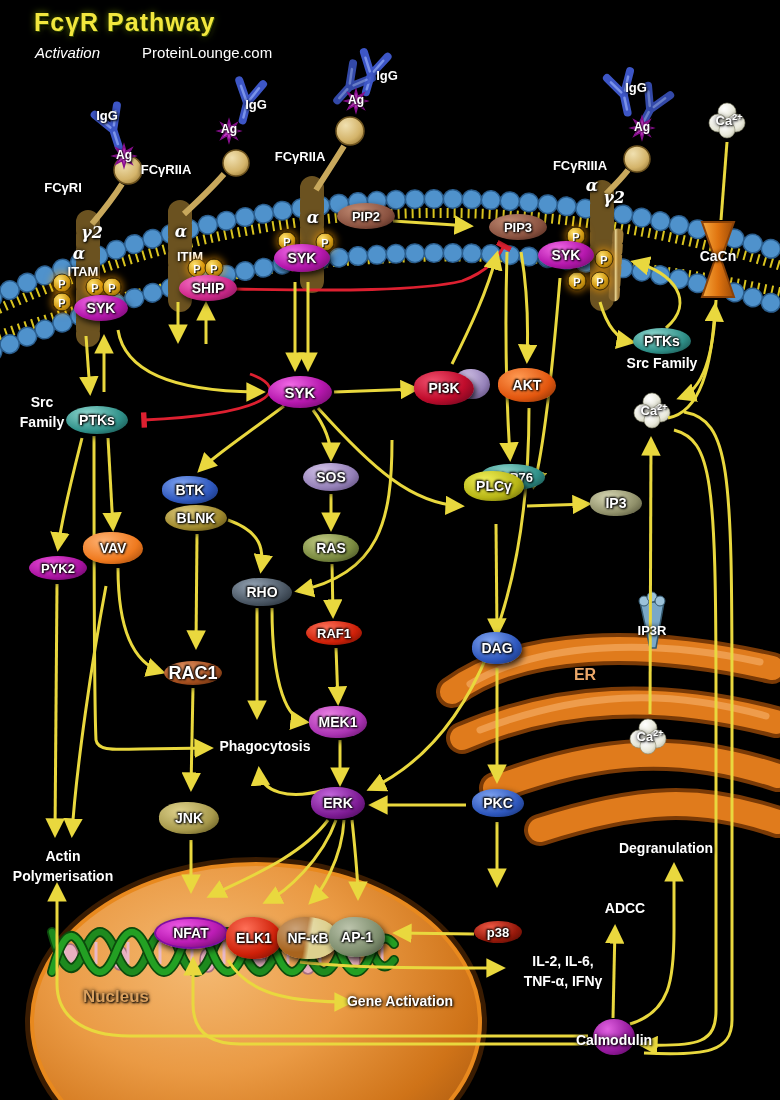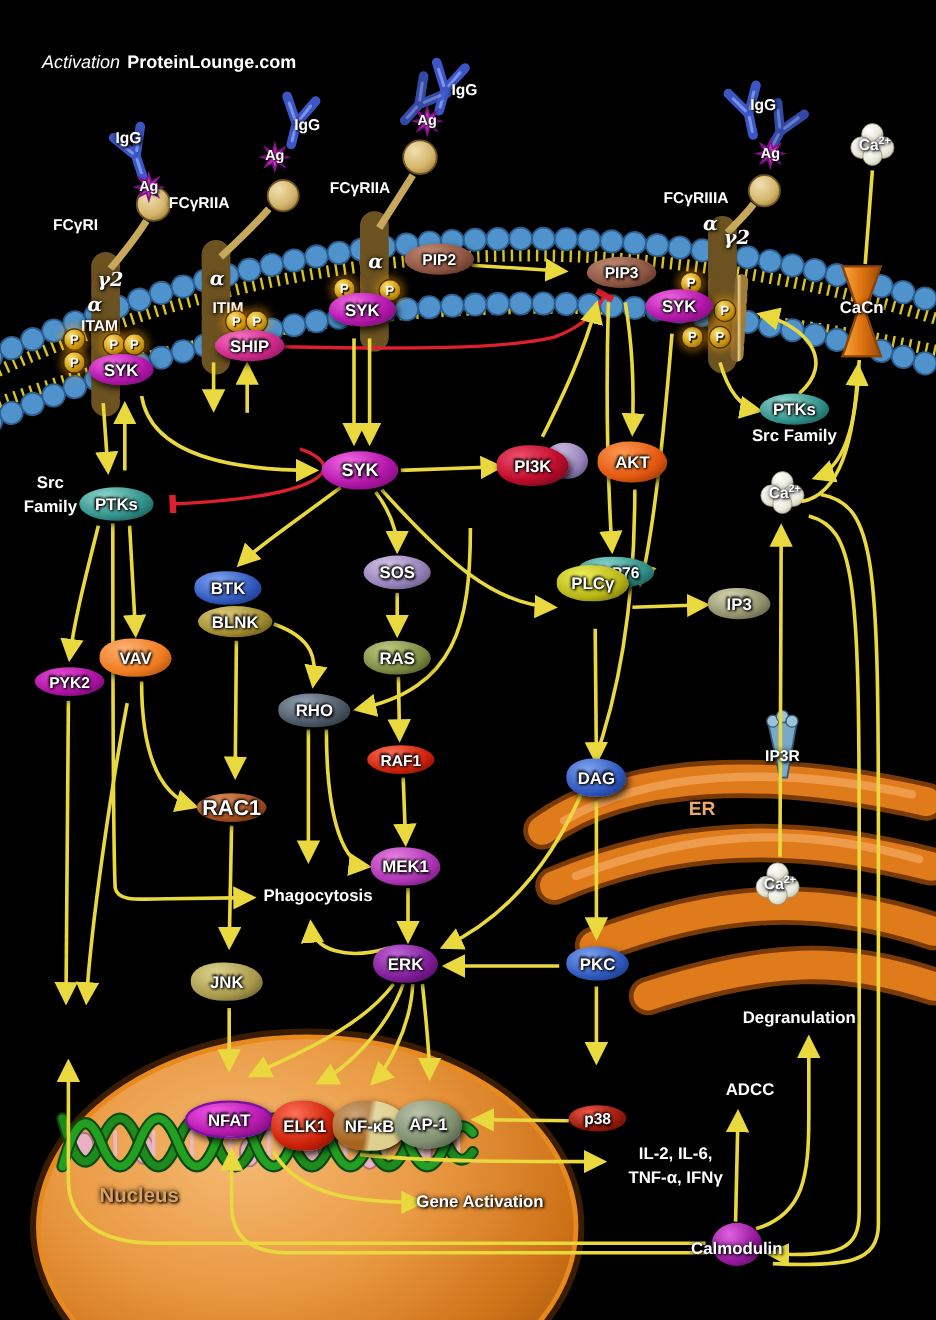--- a/index.html
+++ b/index.html
@@ -6,21 +6,21 @@
   .stage{position:relative;width:780px;height:1100px;background:#000;overflow:hidden;
          font-family:"Liberation Sans",sans-serif;}
   .stage svg{position:absolute;left:0;top:0;}
   .layer{position:absolute;left:0;top:0;width:780px;height:1100px;}
 
   .title{position:absolute;left:34px;top:8px;font-size:25px;font-weight:bold;color:#f2e73e;
          letter-spacing:1px;text-shadow:1px 1px 0 #364a00,2px 2px 3px #000,0 0 7px rgba(150,190,0,.7);}
   .copyright{position:absolute;left:35px;top:44px;font-size:15px;color:#fff;
          text-shadow:1px 1px 2px #000;}
   .copyright .cpre{font-style:italic;font-weight:normal;margin-right:6px;}
-  .copyright .csite{font-weight:bold;}
+  .copyright .csite{font-weight:normal;margin-left:36px;}
 
   .node{position:absolute;transform:translate(-50%,-50%);display:flex;align-items:center;justify-content:center;
         color:#fff;font-weight:bold;font-size:14px;border-radius:50%;white-space:nowrap;
         text-shadow:1px 1px 2px #000,-1px -1px 2px #000,0 0 3px #000;
         box-shadow:2px 3px 6px rgba(0,0,0,.8);}
   .anno{position:absolute;transform:translate(-50%,-50%);color:#fff;font-weight:bold;font-size:13px;
         text-shadow:1px 1px 2px #000,0 0 4px #000;white-space:nowrap;text-align:center;line-height:1.45;}
   .greek{font-family:"DejaVu Serif",serif;font-style:italic;font-size:16px;font-weight:bold;}
   .pbadge{position:absolute;transform:translate(-50%,-50%);width:17px;height:17px;border-radius:50%;
         display:flex;align-items:center;justify-content:center;color:#fff;font-weight:bold;font-size:11px;
@@ -283,20 +283,21 @@
     <path d="M613,1018 L615,928" marker-end="url(#ay)"></path>
     <path d="M630,1024 C670,1012 674,980 674,930 L674,866" marker-end="url(#ay)"></path>
     <path d="M588,1044 L240,1044 C206,1044 193,1028 193,1004 L193,960" marker-end="url(#ay)"></path>
     <path d="M588,1036 L130,1036 C80,1036 57,1014 57,984 L57,886" marker-end="url(#ay)"></path>
     <path d="M228,960 C250,998 300,1002 350,1002" marker-end="url(#ay)"></path>
     <path d="M300,962 C348,968 430,968 502,968" marker-end="url(#ay)"></path>
     <path d="M392,440 C392,520 380,574 298,591" marker-end="url(#ay)"></path>
   </g>
 </svg>
 
+<div class="title">FcγR Pathway</div>
 <div class="copyright">
   <span class="cpre">Activation</span><span class="csite">ProteinLounge.com</span>
 </div>
 
 <div class="anno" style="left:63px;top:188px">FCγRI</div>
 <div class="anno" style="left:166px;top:170px">FCγRIIA</div>
 <div class="anno" style="left:300px;top:157px">FCγRIIA</div>
 <div class="anno" style="left:580px;top:166px">FCγRIIIA</div>
 <div class="anno" style="left:107px;top:116px">IgG</div>
 <div class="anno" style="left:256px;top:105px">IgG</div>
@@ -369,20 +370,24 @@
 <div class="anno" style="left:729px;top:121px"><span>Ca</span><sup>2+</sup></div>
 <div class="anno" style="left:654px;top:411px"><span>Ca</span><sup>2+</sup></div>
 <div class="anno" style="left:650px;top:737px"><span>Ca</span><sup>2+</sup></div>
 
 <div class="anno" style="left:42px;top:412px;font-size:14px">
   <div>Src</div>
   <div>Family</div>
 </div>
 <div class="anno" style="left:662px;top:363px;font-size:14px">Src Family</div>
 <div class="anno" style="left:265px;top:746px;font-size:14px">Phagocytosis</div>
+<div class="anno" style="left:63px;top:866px;font-size:14px">
+  <div>Actin</div>
+  <div>Polymerisation</div>
+</div>
 <div class="anno" style="left:666px;top:848px;font-size:14px">Degranulation</div>
 <div class="anno" style="left:625px;top:908px;font-size:14px">ADCC</div>
 <div class="anno" style="left:563px;top:971px;font-size:14px">
   <div>IL-2, IL-6,</div>
   <div>TNF-α, IFNγ</div>
 </div>
 <div class="anno" style="left:400px;top:1001px;font-size:14px">Gene Activation</div>
 <div class="anno tan" style="left:116px;top:997px;font-size:17px">Nucleus</div>
 <div class="anno tan2" style="left:585px;top:675px;font-size:16px">ER</div>
 <div class="anno" style="left:652px;top:631px;font-size:13px">IP3R</div>

